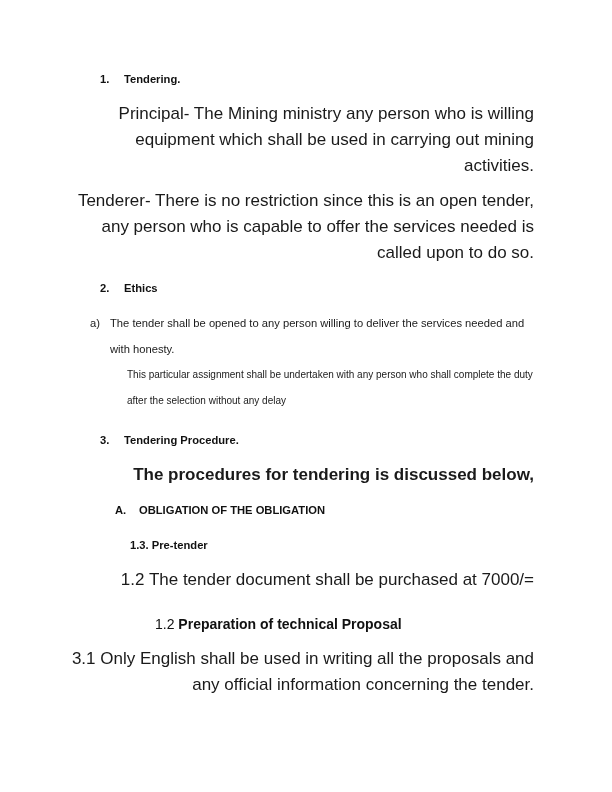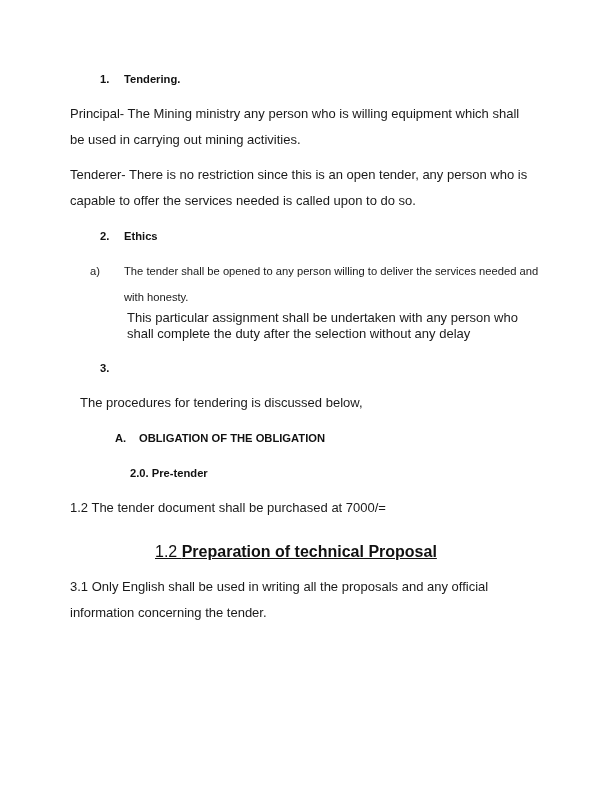--- a/index.html
+++ b/index.html
@@ -18,24 +18,24 @@
     color: #1a1a1a;
     -webkit-font-smoothing: antialiased;
   }
   .content {
     position: absolute;
     left: 70px;
     top: 66px;
     width: 472px;
   }
   .para {
-    font-size: 13px;
+    font-size: 17px;
     line-height: 26px;
     margin: 0 8px 9px 0;
-    text-align: left;
+    text-align: right;
     color: #1a1a1a;
   }
   .heading-num {
     font-size: 11.2px;
     font-weight: bold;
     line-height: 26px;
     margin: 0 0 9px 0;
     color: #111111;
     display: flex;
   }
@@ -56,54 +56,53 @@
     padding-left: 20px;
     display: flex;
   }
   .list-alpha .marker {
     display: inline-block;
     width: 20px;
     flex: 0 0 20px;
   }
   .list-alpha .body {
     flex: 1 1 auto;
-    margin-left: 14px;
   }
   
   .sub-indent {
     padding-left: 57px;
-    font-size: 13px;
-    line-height: 16px;
+    font-size: 10px;
+    line-height: 26px;
     margin: 0 0 0 0;
   }
   
   .slight-indent {
     padding-left: 10px;
+    font-weight: bold;
   }
   
   .lvl-alpha-cap {
     padding-left: 45px;
   }
   
   .lvl-subnum {
     padding-left: 60px;
     font-size: 11.2px;
     font-weight: bold;
     line-height: 26px;
     margin: 0 0 9px 0;
     color: #111111;
   }
   
   .lvl-centerish {
     padding-left: 85px;
-    font-size: 16px;
+    font-size: 14px;
     line-height: 26px;
     margin: 0 0 9px 0;
     color: #111111;
-    text-decoration: underline;
   }
   .lvl-centerish b {
     font-weight: bold;
   }
   .gap-sm { height: 9px; }
   .gap-md { height: 13px; }
 </style>
 </head>
 <body>
 
@@ -128,30 +127,31 @@
       <span class="marker">a)</span>
       <span class="body">The tender shall be opened to any person willing to deliver the services needed and with honesty.</span>
     </div>
 
     <div class="sub-indent">This particular assignment shall be undertaken with any person who shall complete the duty after the selection without any delay</div>
 
     <div class="gap-md"></div>
 
     <div class="heading-num lvl-num">
       <span class="marker">3.</span>
+      <span>Tendering Procedure.</span>
     </div>
 
     <p class="para slight-indent">The procedures for tendering is discussed below,</p>
 
     <div class="heading-num lvl-alpha-cap">
       <span class="marker">A.</span>
       <span>OBLIGATION OF THE OBLIGATION</span>
     </div>
 
-    <div class="lvl-subnum">2.0. Pre-tender</div>
+    <div class="lvl-subnum">1.3. Pre-tender</div>
 
     <p class="para">1.2 The tender document shall be purchased at 7000/=</p>
 
     <div class="gap-sm"></div>
 
     <div class="lvl-centerish">
       <span>1.2 </span><b>Preparation of technical Proposal</b>
     </div>
 
     <p class="para">3.1 Only English shall be used in writing all the proposals and any official information concerning the tender.</p>

